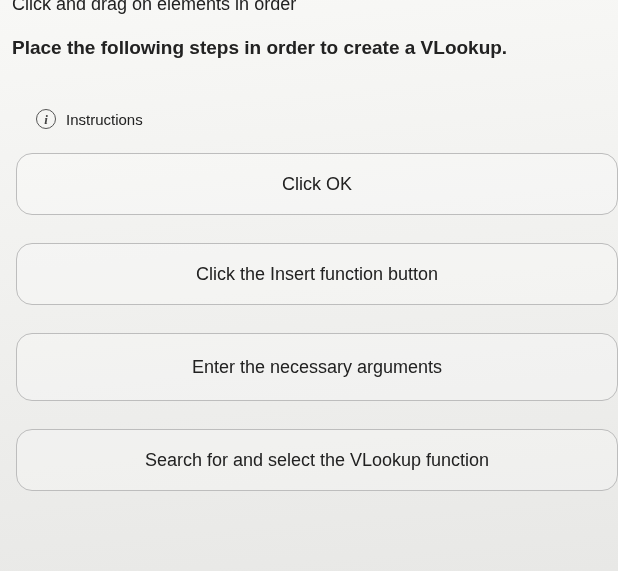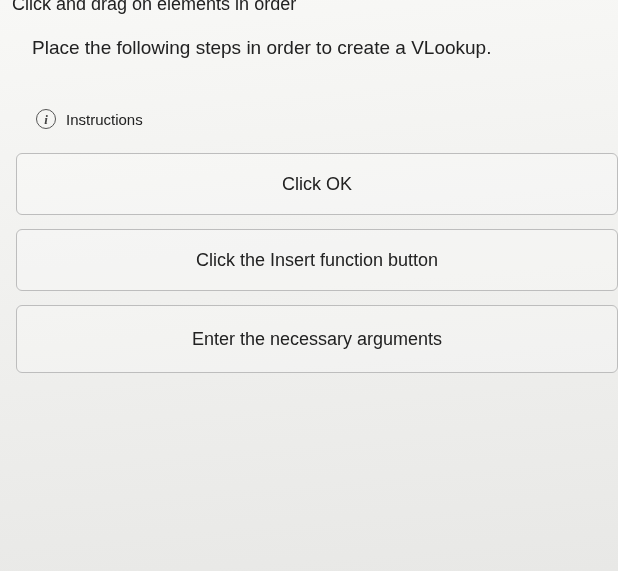--- a/index.html
+++ b/index.html
@@ -19,23 +19,22 @@
     .header-text {
       padding: 0 12px 4px 12px;
       font-size: 18px;
       font-weight: 400;
       color: #222;
       margin-top: -6px;
     }
     .prompt-text {
       padding: 18px 12px 0 12px;
       font-size: 19px;
-      font-weight: 400;
+      font-weight: 700;
       color: #222;
-      margin-left: 20px;
     }
     .instructions-row {
       display: flex;
       align-items: center;
       gap: 10px;
       padding: 50px 12px 24px 36px;
     }
     .info-icon {
       width: 20px;
       height: 20px;
@@ -53,23 +52,23 @@
     }
     .instructions-label {
       font-size: 15px;
       color: #222;
     }
     .items-container {
       padding: 0 0 0 16px;
     }
     .drag-item {
       border: 1px solid #bdbdbd;
-      border-radius: 6px;
+      border-radius: 16px;
       background: rgba(255,255,255,0.25);
-      margin-bottom: 14px;
+      margin-bottom: 28px;
       height: 62px;
       display: flex;
       align-items: center;
       justify-content: center;
       font-size: 18px;
       color: #222;
       cursor: move;
       position: relative;
       padding: 0 20px;
       text-align: center;
@@ -101,13 +100,16 @@
 <div class="items-container">
   <div class="drag-item">
     <span>Click OK</span>
   </div>
   <div class="drag-item">
     <span>Click the Insert function button</span>
   </div>
   <div class="drag-item">
     <span>Enter the necessary arguments</span>
   </div>
+  <div class="drag-item">
+    <span>Search for and select the VLookup function</span>
+  </div>
 </div>
 
 </body></html>

